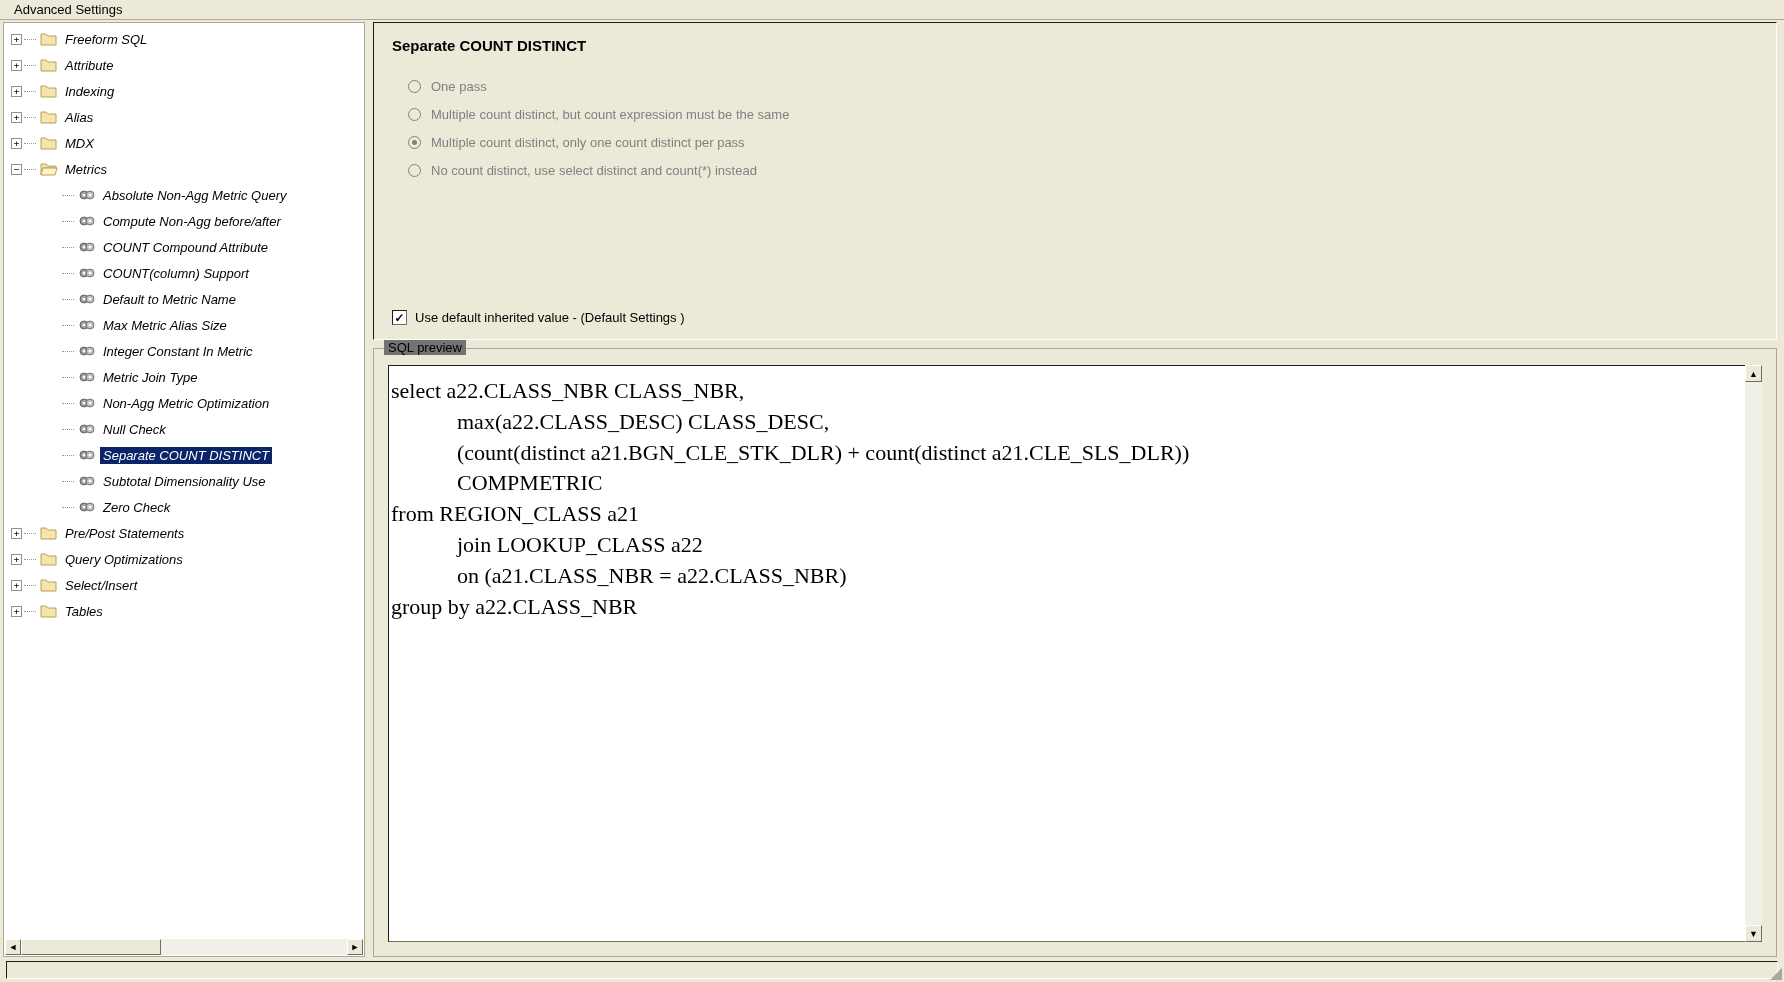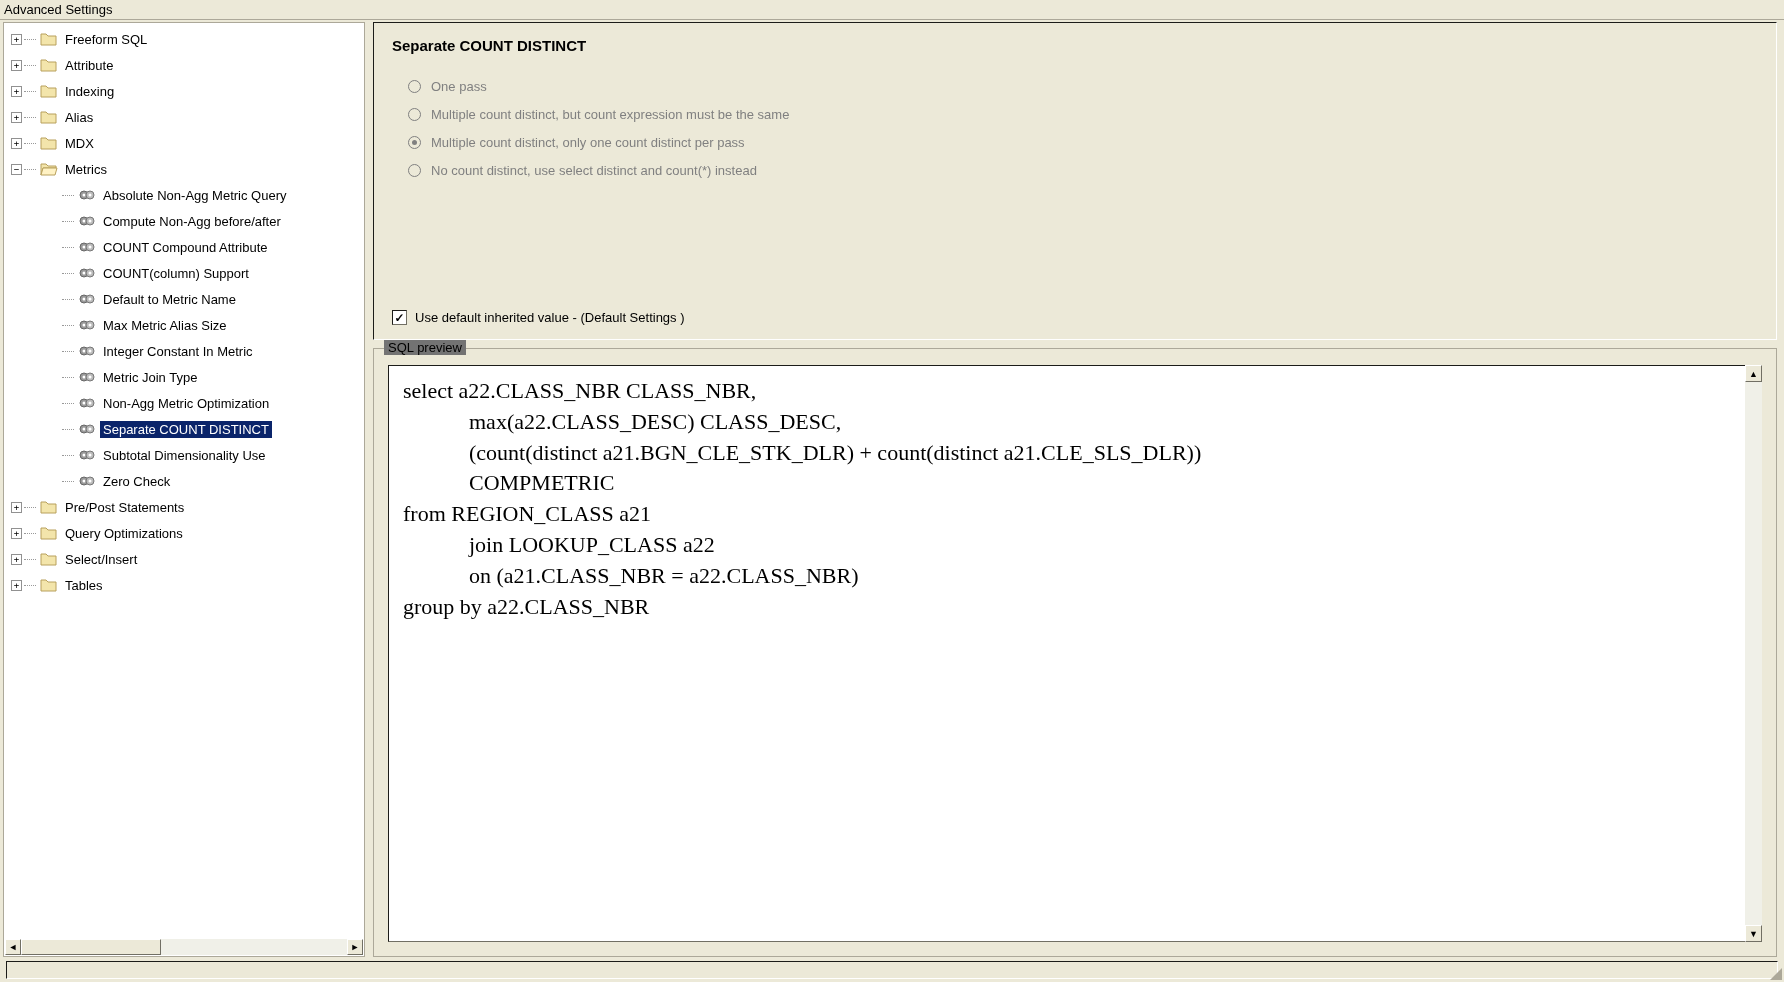--- a/index.html
+++ b/index.html
@@ -11,21 +11,21 @@
   width: 1784px;
   height: 982px;
   overflow: hidden;
 }
 .panel {
   position: absolute;
   left: 0; top: 0; right: 0; bottom: 0;
   background: #ece9d8;
 }
 .panel-title {
-  padding: 2px 4px;
+  padding: 2px 14px;
   font-size: 13px;
   border-bottom: 1px solid #aca899;
 }
 .content-area {
   position: absolute;
   top: 22px; left: 3px; right: 3px; bottom: 3px;
 }
 .tree-panel {
   position: absolute;
   top: 0; left: 0;
@@ -69,20 +69,21 @@
 .tree-row .folder-icon, .tree-row .folder-open-icon {
   width: 18px; height: 16px; flex-shrink: 0;
   margin: 0 4px 0 4px;
 }
 .tree-row .gear-icon {
   width: 18px; height: 16px; flex-shrink: 0;
   margin: 0 4px 0 4px;
 }
 .tree-row .label {
   padding: 1px 3px;
+  font-style: italic;
 }
 .tree-row.selected .label {
   background: #0a246a;
   color: #fff;
 }
 .hscroll {
   position: absolute;
   left: 1px; right: 1px; bottom: 1px;
   height: 16px;
   background: #ece9d8;
@@ -168,21 +169,21 @@
   top: -9px; left: 10px;
   background: #737373;
   padding: 0 4px;
   font-size: 13px;
 }
 .sql-body {
   position: absolute;
   top: 16px; left: 14px; right: 14px; bottom: 14px;
   background: #fff;
   border: 1px inset #716f64;
-  padding: 10px 14px;
+  padding: 10px 2px;
   font-family: 'Times New Roman', serif;
   font-size: 22px;
   line-height: 1.4;
   white-space: pre;
   overflow: hidden;
 }
 .sql-vscroll {
   position: absolute;
   top: 16px; right: 14px; bottom: 14px;
   width: 17px;
@@ -388,20 +389,32 @@
               <span class="connector" style="width: 38px;"></span>
               <span class="expander empty"></span>
               <span class="connector" style="width: 12px; border-top: 1px dotted rgb(153, 153, 153); height: 1px;"></span>
               <svg class="gear-icon" viewBox="0 0 18 16">
                 <circle cx="6" cy="8" r="4" fill="#999" stroke="#666"></circle>
                 <circle cx="6" cy="8" r="1.5" fill="#fff"></circle>
                 <circle cx="12" cy="8" r="4" fill="#bbb" stroke="#777"></circle>
                 <circle cx="12" cy="8" r="1.5" fill="#fff"></circle>
               </svg>
               <span class="label">Non-Agg Metric Optimization</span>
+            </div>
+            <div class="tree-row">
+              <span class="connector" style="width: 38px;"></span>
+              <span class="expander empty"></span>
+              <span class="connector" style="width: 12px; border-top: 1px dotted rgb(153, 153, 153); height: 1px;"></span>
+              <svg class="gear-icon" viewBox="0 0 18 16">
+                <circle cx="6" cy="8" r="4" fill="#999" stroke="#666"></circle>
+                <circle cx="6" cy="8" r="1.5" fill="#fff"></circle>
+                <circle cx="12" cy="8" r="4" fill="#bbb" stroke="#777"></circle>
+                <circle cx="12" cy="8" r="1.5" fill="#fff"></circle>
+              </svg>
+              <span class="label">Null Check</span>
             </div>
             <div class="tree-row selected">
               <span class="connector" style="width: 38px;"></span>
               <span class="expander empty"></span>
               <span class="connector" style="width: 12px; border-top: 1px dotted rgb(153, 153, 153); height: 1px;"></span>
               <svg class="gear-icon" viewBox="0 0 18 16">
                 <circle cx="6" cy="8" r="4" fill="#999" stroke="#666"></circle>
                 <circle cx="6" cy="8" r="1.5" fill="#fff"></circle>
                 <circle cx="12" cy="8" r="4" fill="#bbb" stroke="#777"></circle>
                 <circle cx="12" cy="8" r="1.5" fill="#fff"></circle>

